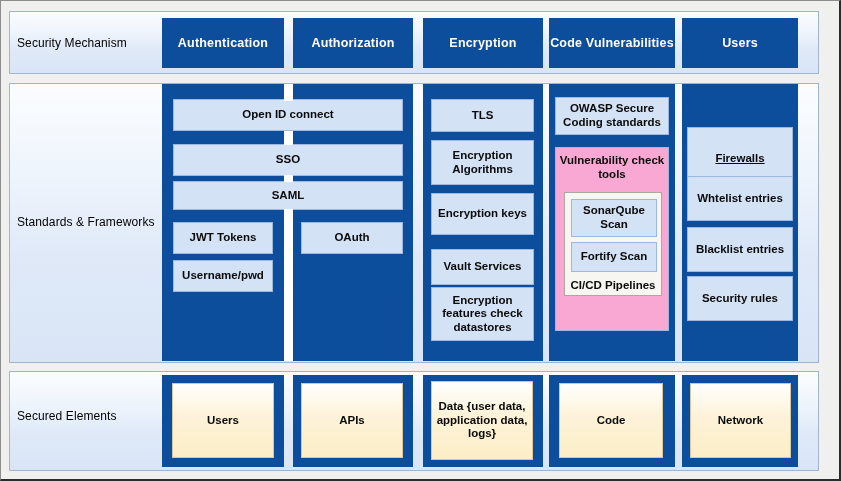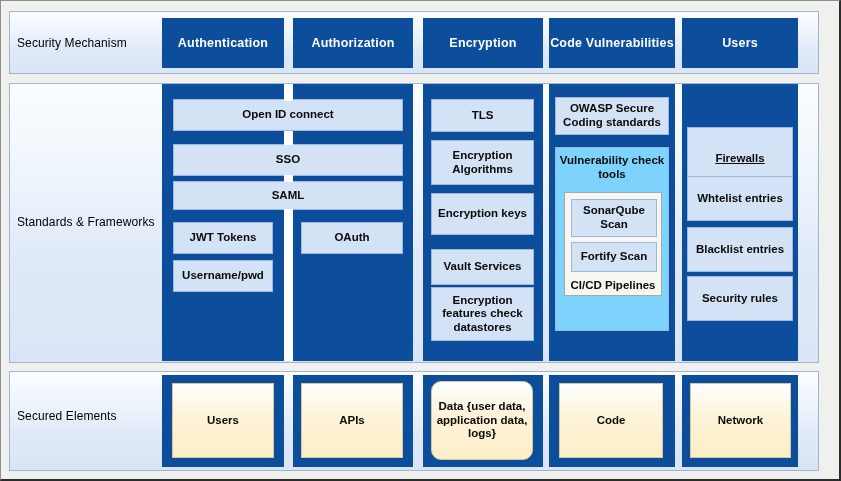--- a/index.html
+++ b/index.html
@@ -74,21 +74,21 @@
     display:flex;align-items:center;justify-content:center;
     text-align:center;
     font-size:11.5px;font-weight:bold;color:#0a0a0a;
     line-height:1.2;
     padding:2px 3px;
   }
 
   
   .vbox{
     position:absolute;
-    background:#7dd3fc;
+    background:#f9a8d4;
     border:1px solid #9cb8de;
     box-sizing:border-box;
   }
   .vbox .vtitle{
     position:absolute;left:0;right:0;top:6px;
     text-align:center;font-size:11.5px;font-weight:bold;color:#0a0a0a;
     line-height:1.18;
   }
   .cicd{
     position:absolute;
@@ -170,17 +170,17 @@
   <div class="tile" style="left:686px;top:275px;width:106px;height:45px;">Security rules</div>
 
   <div class="bcol" style="left:161px;width:122px;"></div>
   <div class="bcol" style="left:292px;width:120px;"></div>
   <div class="bcol" style="left:422px;width:120px;"></div>
   <div class="bcol" style="left:548px;width:126px;"></div>
   <div class="bcol" style="left:681px;width:116px;"></div>
 
   <div class="cream" style="left:171px;top:382px;width:102px;height:75px;">Users</div>
   <div class="cream" style="left:300px;top:382px;width:102px;height:75px;">APIs</div>
-  <div class="cream" style="left:430px;top:380px;width:102px;height:79px;border-radius:10px;">Data {user data, application data, logs}</div>
+  <div class="cream" style="left:430px;top:380px;width:102px;height:79px;">Data {user data, application data, logs}</div>
   <div class="cream" style="left:558px;top:382px;width:104px;height:75px;">Code</div>
   <div class="cream" style="left:689px;top:382px;width:101px;height:75px;">Network</div>
 
 </div>
 
 </body></html>

